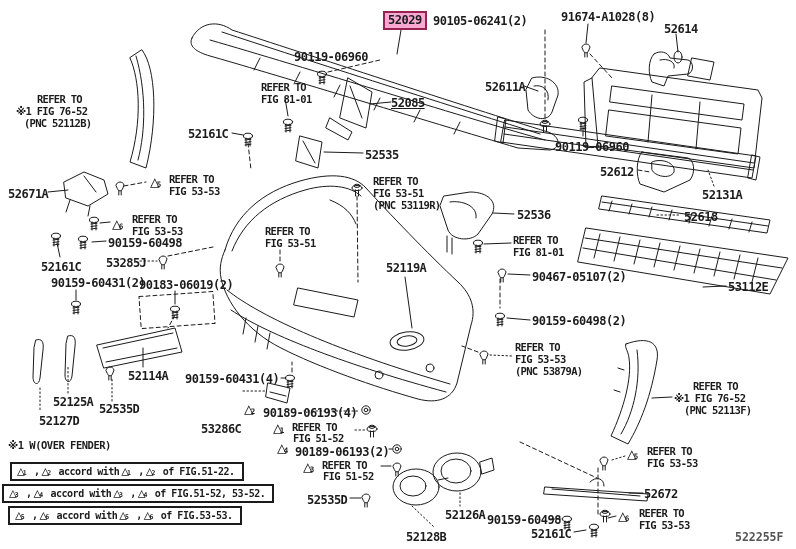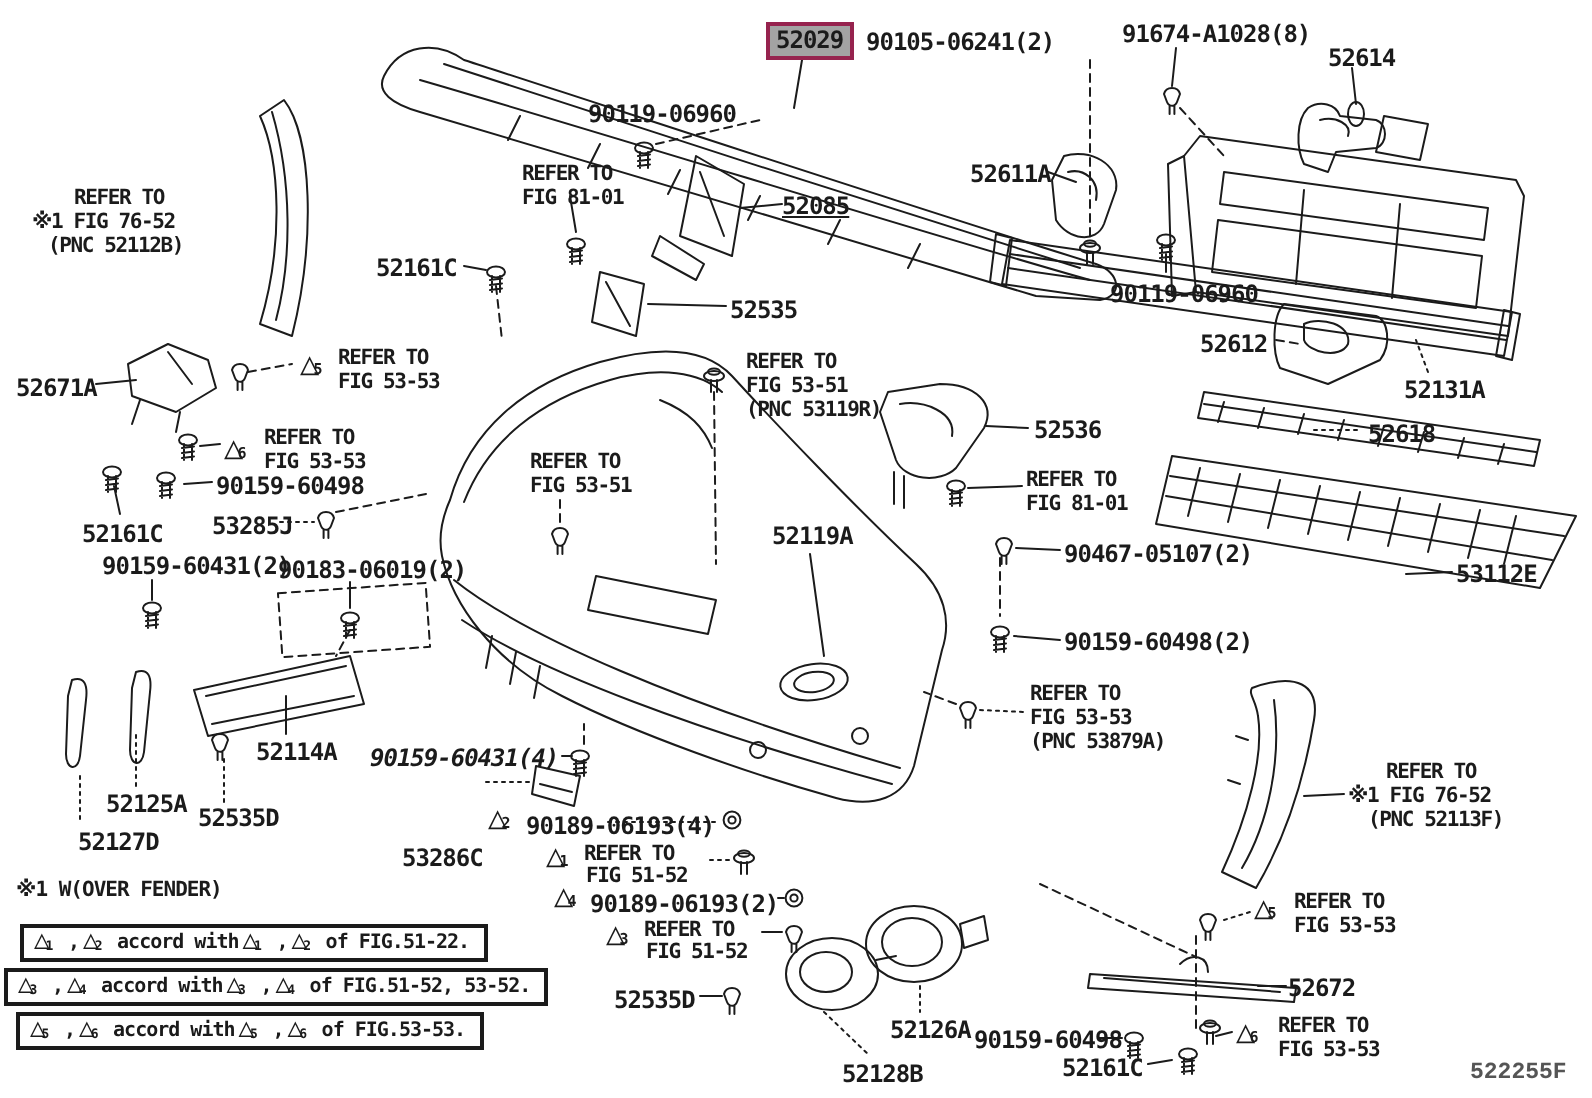--- a/index.html
+++ b/index.html
@@ -5,22 +5,22 @@
   html,body{margin:0;padding:0;background:#ffffff;}
   .stage{position:relative;width:796px;height:549px;background:#ffffff;overflow:hidden;
          font-family:"DejaVu Sans Mono","DejaVu Sans",monospace;}
   svg{position:absolute;left:0;top:0;}
   .layer{position:absolute;left:0;top:0;width:796px;height:549px;}
   .lbl{position:absolute;white-space:nowrap;font-weight:bold;color:#1b1b1b;
        font-family:"DejaVu Sans Mono","DejaVu Sans",monospace;}
   .part{font-size:12px;letter-spacing:-0.5px;}
   .ref{font-size:10.5px;letter-spacing:-0.7px;}
   .note{font-size:10.5px;letter-spacing:-0.5px;}
-  .code{font-size:11.5px;color:#555;font-family:Liberation Mono, monospace;}
-  .boxed{border:2.5px solid #96234e;padding:0 3px;line-height:15px;background:#a3a3a3;}
+  .code{font-size:11.5px;color:#555;}
+  .boxed{border:2.5px solid #96234e;padding:0 3px;line-height:15px;background:#f9a8d4;}
   .tri{position:relative;display:inline-block;width:15px;height:13px;color:#1b1b1b;}
   .tri .g{position:absolute;left:0;top:-1px;font-size:13px;line-height:13px;font-weight:normal;}
   .tri .n{position:absolute;left:0;top:3.5px;width:15px;text-align:center;font-size:6.5px;font-weight:bold;}
   .tri.big{position:absolute;width:18px;height:16px;}
   .tri.big .g{font-size:16px;line-height:16px;}
   .tri.big .n{top:5px;width:18px;font-size:7.5px;}
   .legend{position:absolute;left:2px;top:462px;}
   .legend-row{display:flex;align-items:center;width:max-content;border:2px solid #1b1b1b;
               padding:1px 5px;margin-bottom:3px;font-size:10px;font-weight:bold;
               letter-spacing:-0.5px;color:#1b1b1b;background:#fff;}
@@ -237,30 +237,30 @@
       <div class="lbl part" style="left: 684px; top: 210px;">52618</div>
       <div class="lbl part" style="left: 728px; top: 280px;">53112E</div>
       <div class="lbl part" style="left: 386px; top: 261px;">52119A</div>
       <div class="lbl part" style="left: 41px; top: 260px;">52161C</div>
       <div class="lbl part" style="left: 106px; top: 256px;">53285J</div>
       <div class="lbl part" style="left: 51px; top: 276px;">90159-60431(2)</div>
       <div class="lbl part" style="left: 139px; top: 278px; text-align: center;">90183-06019(2)</div>
       <div class="lbl part" style="left: 532px; top: 270px;">90467-05107(2)</div>
       <div class="lbl part" style="left: 532px; top: 314px;">90159-60498(2)</div>
       <div class="lbl part" style="left: 128px; top: 369px;">52114A</div>
-      <div class="lbl part" style="left: 185px; top: 372px; font-style: italic;">90159-60431(4)</div>
+      <div class="lbl part" style="left: 185px; top: 372px;">90159-60431(4)</div>
       <div class="lbl part" style="left: 201px; top: 386px; margin-top: 36px;">53286C</div>
       <div class="lbl part" style="left: 53px; top: 395px;">52125A</div>
       <div class="lbl part" style="left: 99px; top: 402px;">52535D</div>
       <div class="lbl part" style="left: 39px; top: 414px;">52127D</div>
       <div class="lbl part" style="left: 263px; top: 406px;">90189-06193(4)</div>
       <div class="lbl part" style="left: 295px; top: 445px;">90189-06193(2)</div>
       <div class="lbl part" style="left: 307px; top: 493px;">52535D</div>
       <div class="lbl part" style="left: 445px; top: 508px;">52126A</div>
-      <div class="lbl part" style="left: 421px; top: 530px;">52128B</div>
+      <div class="lbl part" style="left: 406px; top: 530px;">52128B</div>
       <div class="lbl part" style="left: 487px; top: 513px;">90159-60498</div>
       <div class="lbl part" style="left: 531px; top: 527px;">52161C</div>
       <div class="lbl part" style="left: 644px; top: 487px;">52672</div>
       <div class="lbl ref" style="left: 261px; top: 81px;">REFER TO</div>
       <div class="lbl ref" style="left: 261px; top: 93px;">FIG 81-01</div>
       <div class="lbl ref" style="left: 37px; top: 93px;">REFER TO</div>
       <div class="lbl ref" style="left: 16px; top: 105px;">※1 FIG 76-52</div>
       <div class="lbl ref" style="left: 24px; top: 117px;">(PNC 52112B)</div>
       <div class="lbl ref" style="left: 169px; top: 173px;">REFER TO</div>
       <div class="lbl ref" style="left: 169px; top: 185px;">FIG 53-53</div>

